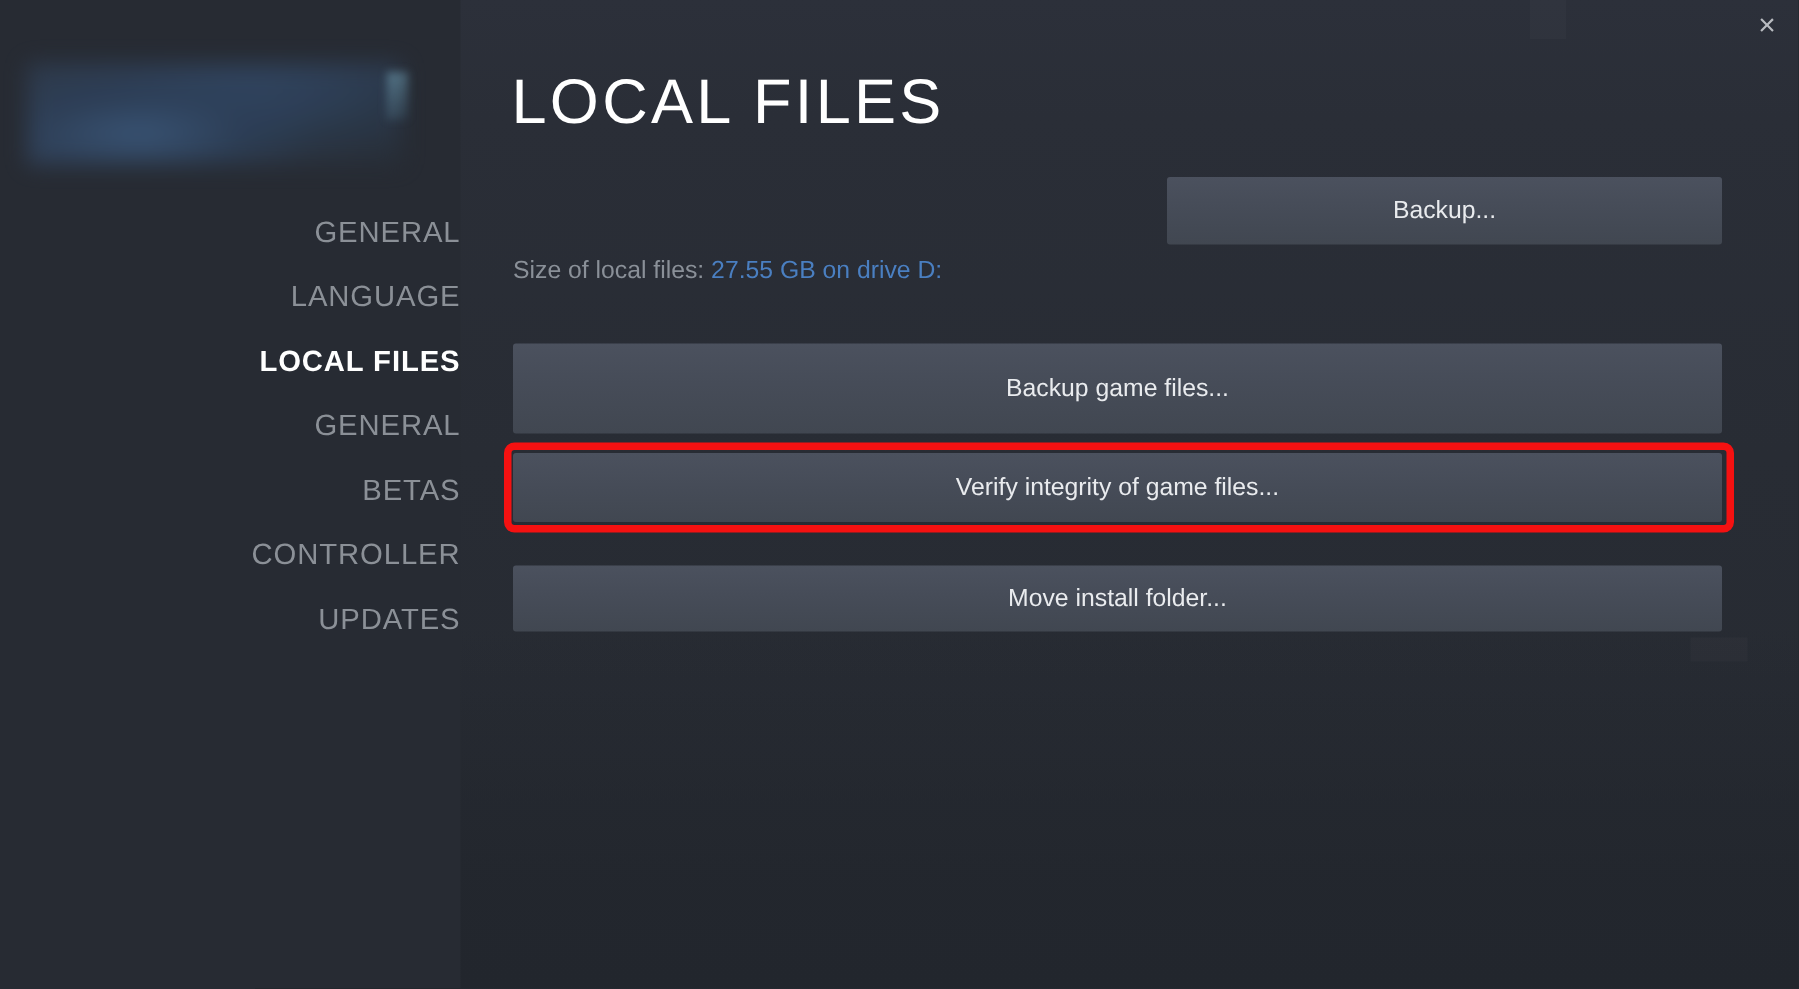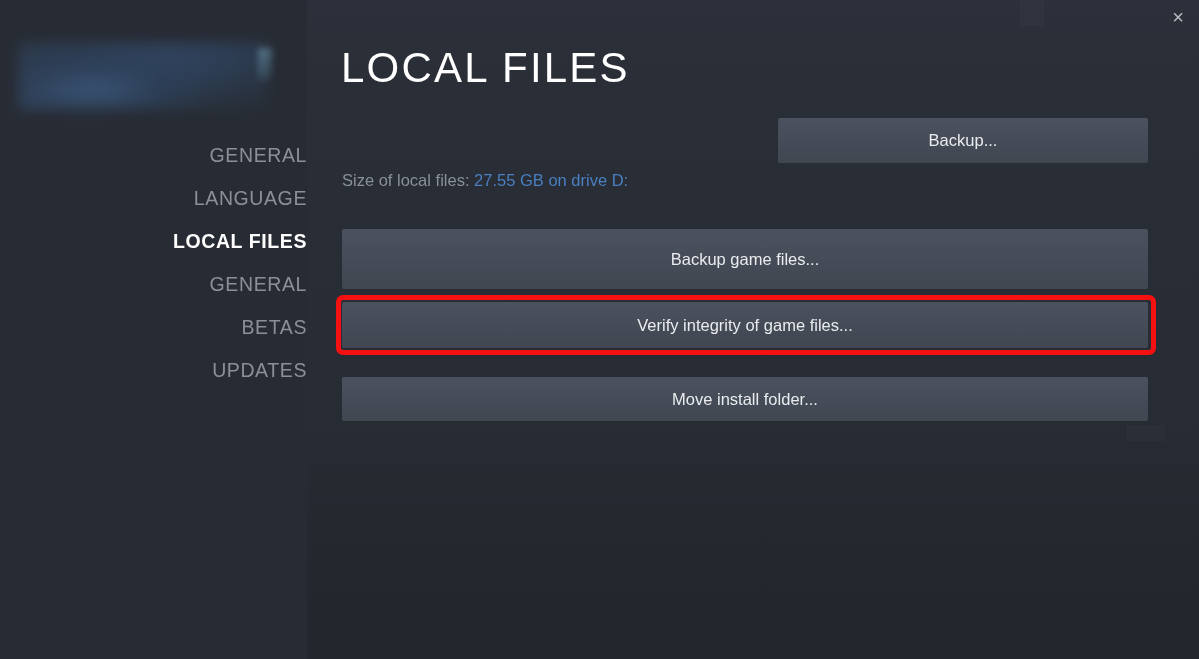--- a/index.html
+++ b/index.html
@@ -209,20 +209,21 @@
 
     <div class="game-title-redacted"></div>
     <div class="game-title-glyph"></div>
 
     <nav class="nav">
       <div class="nav-item">GENERAL</div>
       <div class="nav-item">LANGUAGE</div>
       <div class="nav-item active">LOCAL FILES</div>
       <div class="nav-item">GENERAL</div>
       <div class="nav-item">BETAS</div>
+      <div class="nav-item">CONTROLLER</div>
       <div class="nav-item">UPDATES</div>
     </nav>
   </div>
 
   <div class="panel">
 
     <div class="bg-artifact" style="left:713px; top:0px; width:24px; height:26px;"></div>
     <div class="bg-artifact" style="left:820px; top:425px; width:38px; height:16px;"></div>
 
     <div class="page-title">LOCAL FILES</div>

